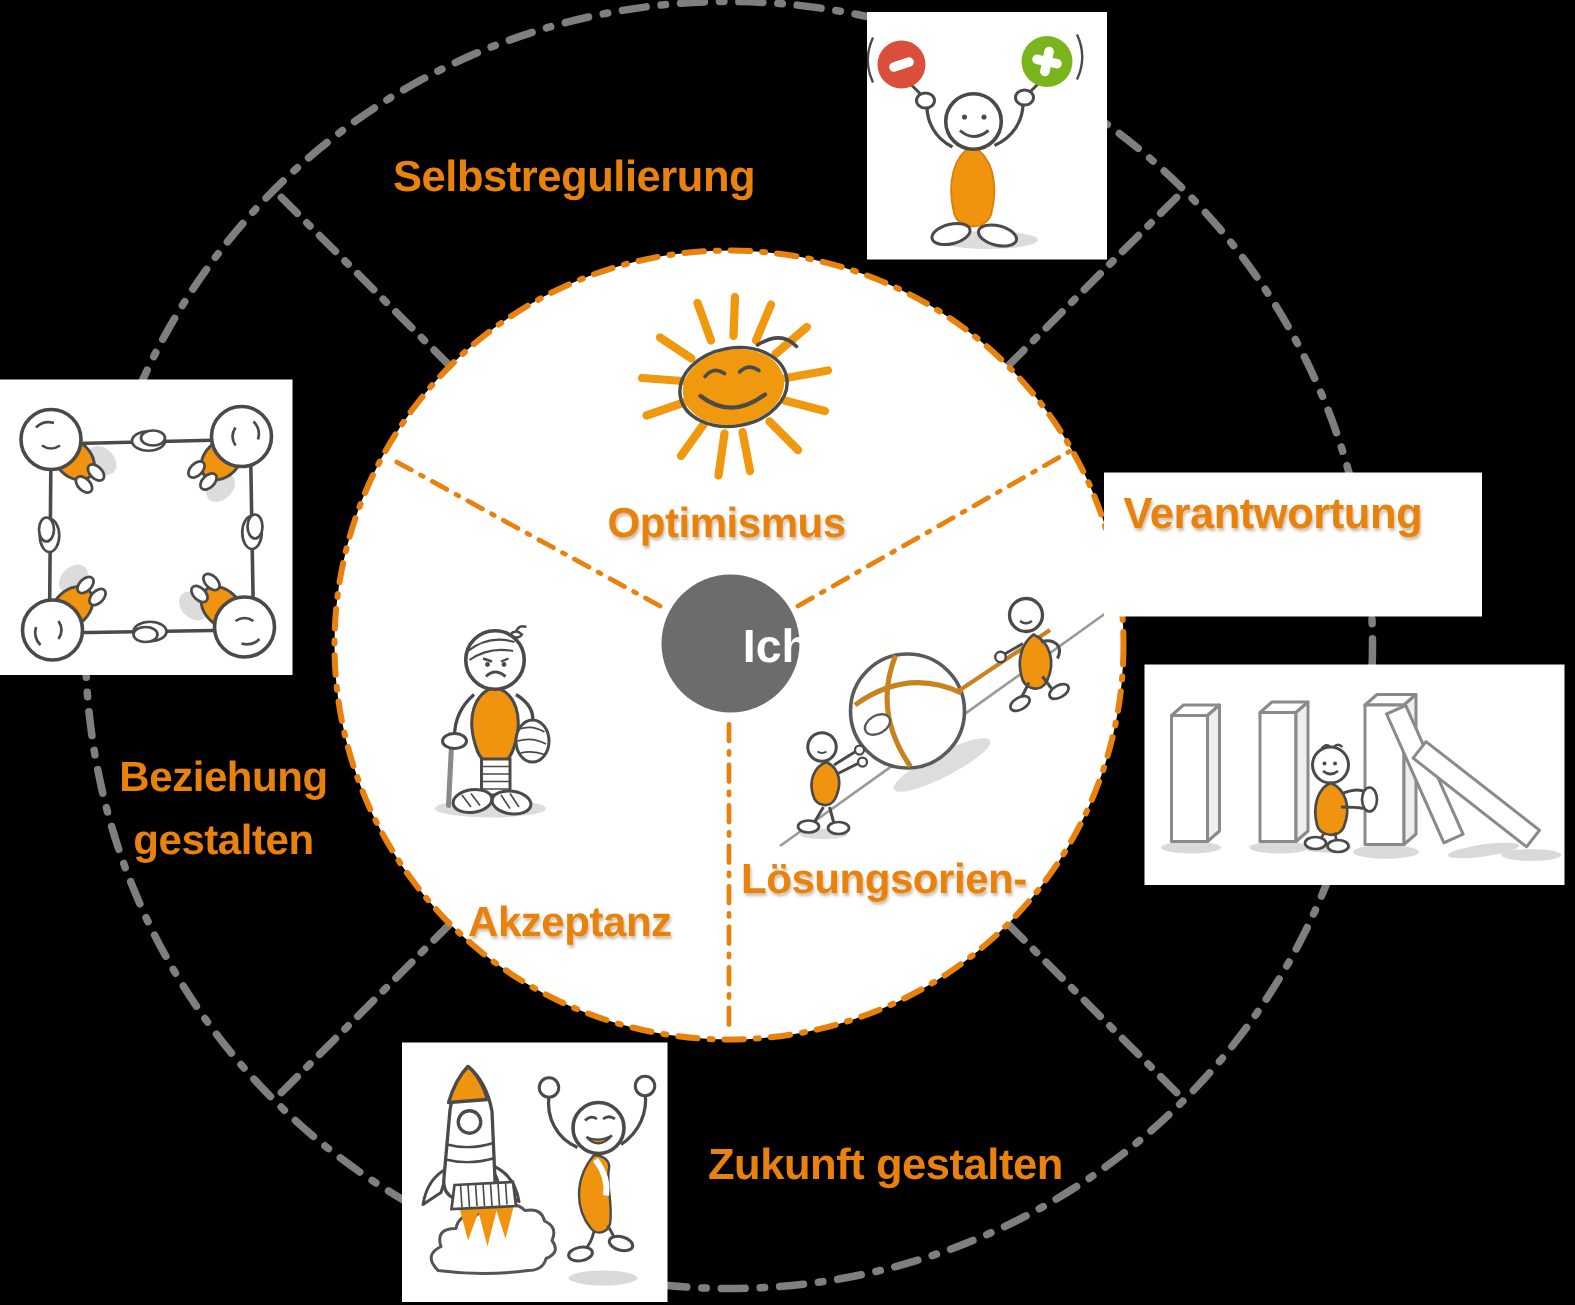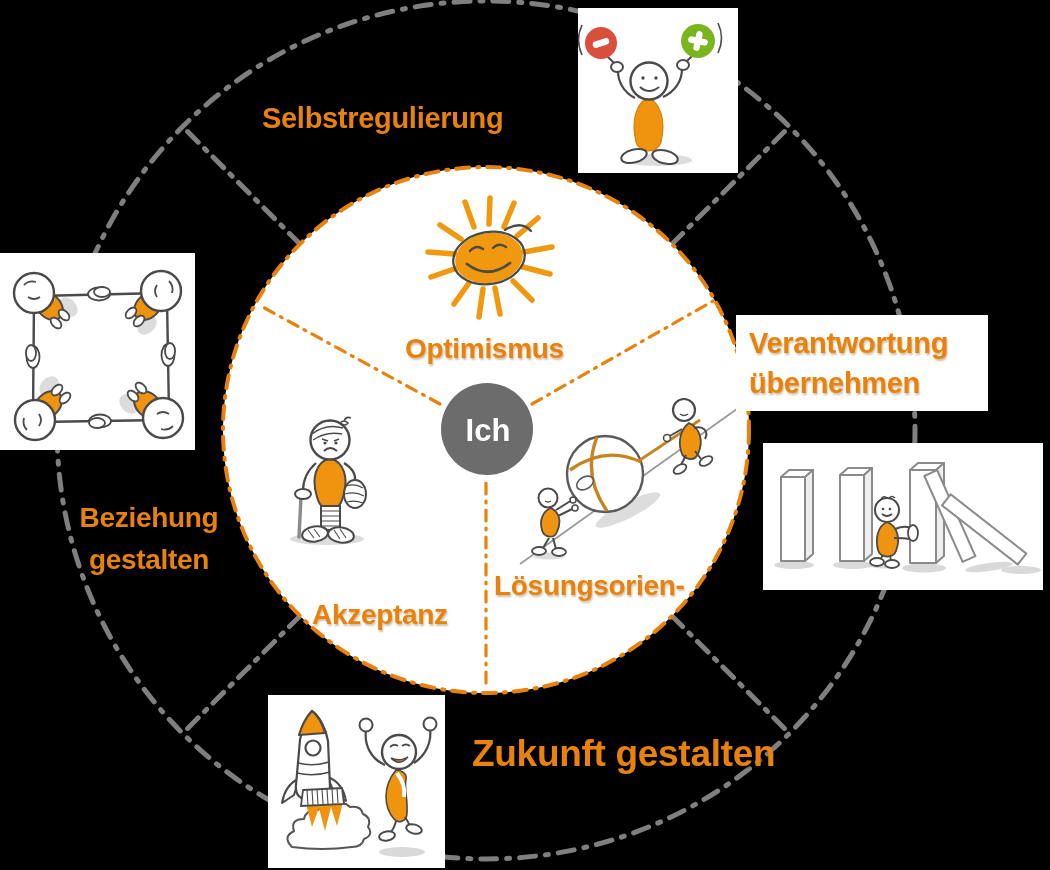--- a/index.html
+++ b/index.html
@@ -10,25 +10,25 @@
   .imgbox{position:absolute;background:#fff;}
   .imgbox svg{display:block;}
   .lbl{position:absolute;font-weight:700;color:#E8820C;font-size:28px;letter-spacing:-0.3px;
        white-space:nowrap;text-shadow:1px 2px 1px rgba(0,0,0,0.5);line-height:1.2;}
   .on-white{text-shadow:1px 2px 2px rgba(120,70,10,0.35);}
   .lbl .line{display:block;}
   .lbl-verantwortung-box{position:absolute;left:736px;top:315px;width:252px;height:96px;background:#fff;}
   .lbl-verantwortung-box .lbl{position:static;padding:8px 0 0 13px;font-size:29px;line-height:40px;}
   .lbl-beziehung{left:60px;top:497px;width:178px;text-align:center;line-height:42px;}
   .lbl-selbstregulierung{left:262px;top:101px;font-size:29px;}
-  .lbl-zukunft{left:472px;top:732px;font-size:37px;}
+  .lbl-zukunft{left:472px;top:760px;font-size:29px;}
   .lbl-optimismus{left:405px;top:332px;width:172px;text-align:left;}
   .lbl-akzeptanz{left:312px;top:598px;}
   .lbl-loesung{left:494px;top:566px;line-height:40px;}
-  .lbl-ich{left:436px;top:412px;width:104px;text-align:center;color:#fff;font-size:31px;
+  .lbl-ich{left:436px;top:412px;width:104px;text-align:right;color:#fff;font-size:31px;
            text-shadow:none;letter-spacing:0;}
 </style>
 </head>
 <body>
 
 <div class="stage">
 
   <svg class="layer" width="1050" height="870" viewBox="0 0 1050 870">
     <g>
       <circle cx="486" cy="430" r="429" fill="none" stroke="#7F7F7F" stroke-width="5" stroke-dasharray="16 10 3 10" stroke-linecap="round"></circle>
@@ -294,21 +294,20 @@
         </g>
       </g>
     </svg>
   </div>
 
   <div class="lbl lbl-selbstregulierung">Selbstregulierung</div>
 
   <div class="lbl-verantwortung-box">
     <div class="lbl on-white">
       <span class="line">Verantwortung</span>
-      <span class="line">übernehmen</span>
     </div>
   </div>
 
   <div class="lbl lbl-zukunft">Zukunft gestalten</div>
 
   <div class="lbl lbl-beziehung">
     <span class="line">Beziehung</span>
     <span class="line">gestalten</span>
   </div>
 

